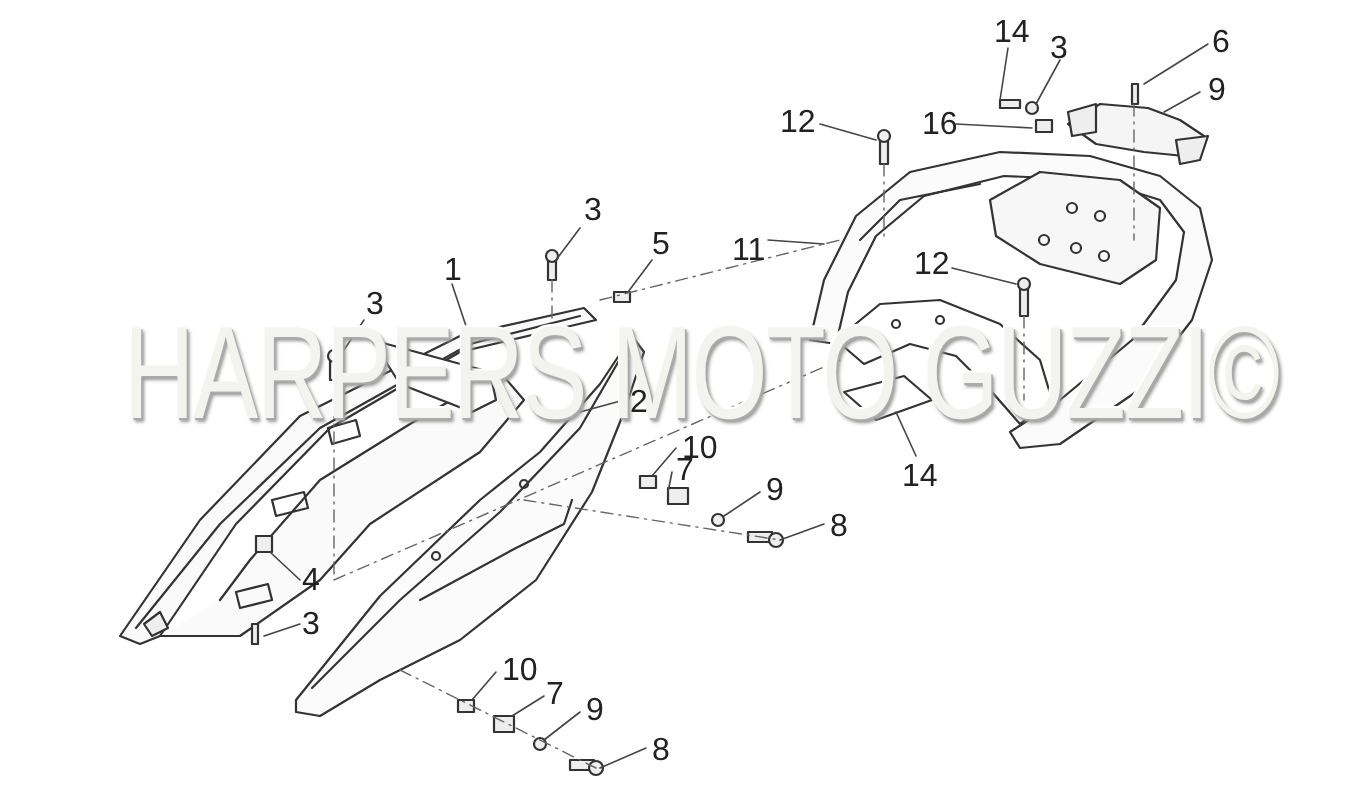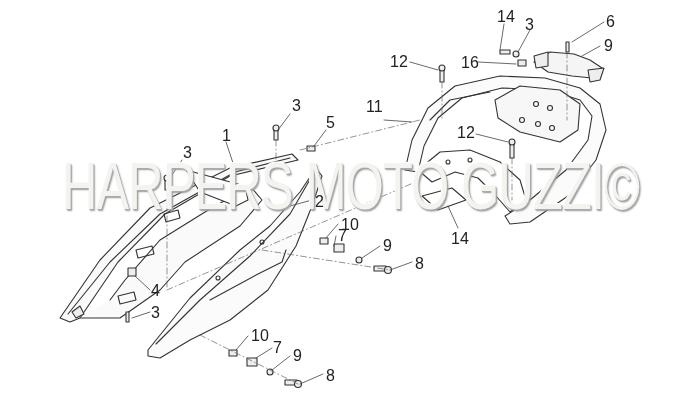--- a/index.html
+++ b/index.html
@@ -148,21 +148,21 @@
   <div class="callout" style="left:326px;top:115px">5</div>
   <div class="callout" style="left:606px;top:14px">6</div>
   <div class="callout" style="left:338px;top:228px">7</div>
   <div class="callout" style="left:273px;top:340px">7</div>
   <div class="callout" style="left:415px;top:256px">8</div>
   <div class="callout" style="left:326px;top:368px">8</div>
   <div class="callout" style="left:383px;top:238px">9</div>
   <div class="callout" style="left:293px;top:348px">9</div>
   <div class="callout" style="left:341px;top:217px">10</div>
   <div class="callout" style="left:251px;top:328px">10</div>
-  <div class="callout" style="left:366px;top:99px">11</div>
+  <div class="callout" style="left:366px;top:118px">11</div>
   <div class="callout" style="left:390px;top:54px">12</div>
   <div class="callout" style="left:457px;top:125px">12</div>
   <div class="callout" style="left:604px;top:38px">9</div>
   <div class="callout" style="left:497px;top:9px">14</div>
   <div class="callout" style="left:525px;top:17px">3</div>
   <div class="callout" style="left:461px;top:55px">16</div>
   <div class="callout" style="left:451px;top:231px">14</div>
 </div>
 
 </body></html>

